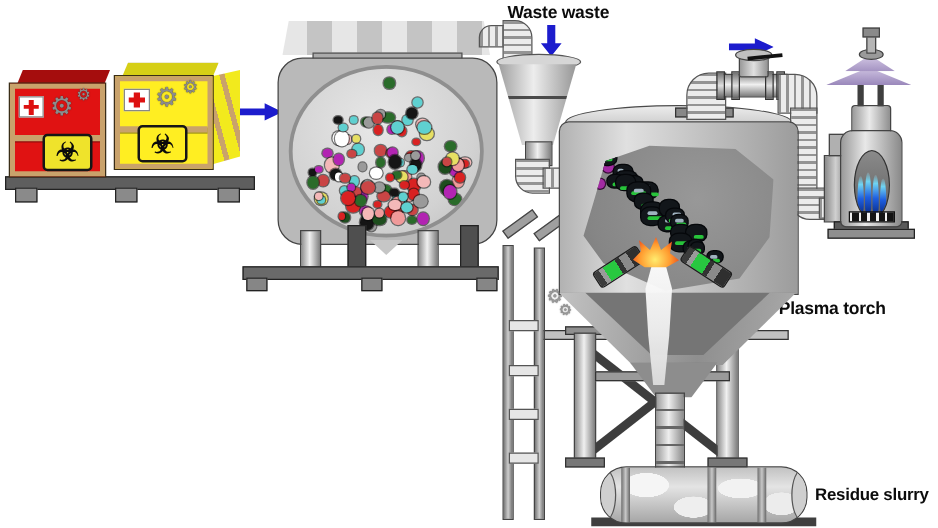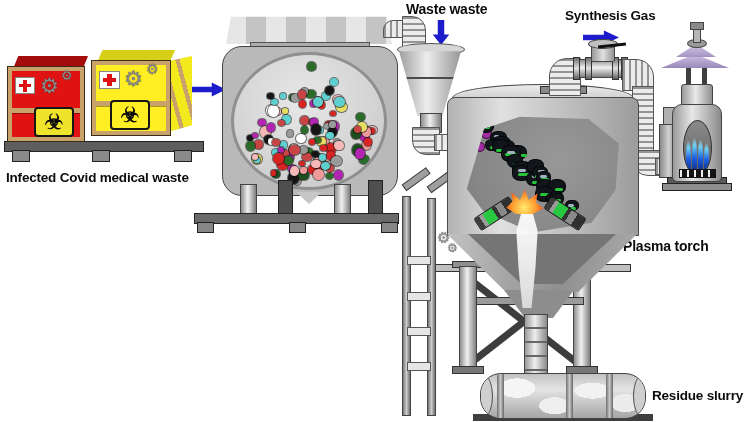--- a/index.html
+++ b/index.html
@@ -57,21 +57,20 @@
   <div class="crate-top" style="left:97px;top:50px;width:78px;height:13px;background:#d6cf16;"></div>
   <div class="abs" style="left:168px;top:56px;width:24px;height:76px;clip-path:polygon(0 7%,100% 0,100% 91%,0 100%);background:linear-gradient(75deg,rgba(0,0,0,0) 0 28%,#c9a26b 28% 38%,rgba(0,0,0,0) 38% 60%,#c9a26b 60% 70%,rgba(0,0,0,0) 70%),#f2ea1d;filter:drop-shadow(0 0 1px #333);"></div>
   <div class="crate-front" style="left:92px;top:61px;width:70px;height:66px;background:#ffee22;">
     <span class="crate-rail" style="top:54%;"></span>
     <span class="cross-box" style="left:3px;top:6px;width:19px;height:16px;"></span>
     <span class="gear" style="left:28px;top:3px;font-size:21px;">⚙</span>
     <span class="gear" style="left:50px;top:-3px;font-size:14px;">⚙</span>
     <span class="bio-panel" style="left:14px;top:35px;width:36px;height:26px;background:#ffee22;font-size:21px;">☣</span>
   </div>
 
-  <div class="lbl" style="left:6px;top:170px;font-size:13.5px;">Infected Covid medical waste</div>
 
   <div class="arrow-r" style="left:192px;top:82px;width:34px;height:15px;"></div>
 
   <div class="abs" style="left:226px;top:15px;width:166px;height:29px;clip-path:polygon(3% 6%,97% 6%,100% 100%,0 100%);background:repeating-linear-gradient(90deg,#e6e6e6 0 20px,#c4c4c4 20px 40px);filter:drop-shadow(0 0 1px #444);"></div>
   <div class="abs" style="left:250px;top:42px;width:118px;height:6px;background:#ababab;border:1px solid #555;"></div>
   <div class="abs" style="left:222px;top:46px;width:174px;height:148px;border-radius:20px;background:#b9b9b9;border:1.5px solid #444;"></div>
   <div class="abs" style="left:231px;top:52px;width:150px;height:132px;border-radius:50%;border:3px solid #8f8f8f;overflow:hidden;background:radial-gradient(circle at 45% 35%,#e7e7e7,#d2d2d2 65%,#bdbdbd);">
       <span class="ball" style="left: 74.4184px; top: 110.31px; width: 9.46408px; height: 8.46774px; background: rgb(217, 34, 34);"></span>
       <span class="ball" style="left: 37.9504px; top: 115.436px; width: 8.52513px; height: 7.55602px; background: rgb(30, 77, 30);"></span>
       <span class="ball" style="left: 54.7031px; top: 39.068px; width: 7.22164px; height: 6.69896px; background: rgb(42, 107, 42);"></span>
@@ -338,21 +337,20 @@
 
   <div class="abs" style="left:404px;top:184px;width:28px;height:6px;background:#9f9f9f;border:1px solid #444;transform:rotate(-36deg);transform-origin:left center;"></div>
   <div class="abs" style="left:429px;top:186px;width:32px;height:6px;background:#9f9f9f;border:1px solid #444;transform:rotate(-36deg);transform-origin:left center;"></div>
   <div class="abs" style="left:402px;top:196px;width:7px;height:218px;background:linear-gradient(90deg,#777,#cdcdcd 50%,#6f6f6f);border:1px solid #444;z-index:3;"></div>
   <div class="abs" style="left:427px;top:198px;width:7px;height:216px;background:linear-gradient(90deg,#777,#cdcdcd 50%,#6f6f6f);border:1px solid #444;z-index:3;"></div>
   <div class="abs" style="left:407px;top:256px;width:22px;height:7px;background:#e6e6e6;border:1px solid #555;z-index:3;"></div>
   <div class="abs" style="left:407px;top:292px;width:22px;height:7px;background:#e6e6e6;border:1px solid #555;z-index:3;"></div>
   <div class="abs" style="left:407px;top:327px;width:22px;height:7px;background:#e6e6e6;border:1px solid #555;z-index:3;"></div>
   <div class="abs" style="left:407px;top:362px;width:22px;height:7px;background:#e6e6e6;border:1px solid #555;z-index:3;"></div>
 
-  <div class="lbl" style="left:565px;top:8px;font-size:13.5px;">Synthesis Gas</div>
   <div class="arrow-r" style="left:583px;top:30px;width:36px;height:15px;"></div>
 
   <div class="abs corr-v" style="left:549px;top:58px;width:30px;height:36px;border-top-left-radius:18px;"></div>
   <div class="abs metal-h" style="left:574px;top:59px;width:54px;height:17px;">
     <span class="flange" style="left:-2px;"></span>
     <span class="flange" style="left:10px;"></span>
     <span class="flange" style="left:37px;"></span>
     <span class="flange" style="left:46px;"></span>
   </div>
   <div class="abs" style="left:591px;top:43px;width:22px;height:17px;background:linear-gradient(90deg,#9a9a9a,#e0e0e0 50%,#949494);border:1px solid #444;border-radius:2px;"></div>

